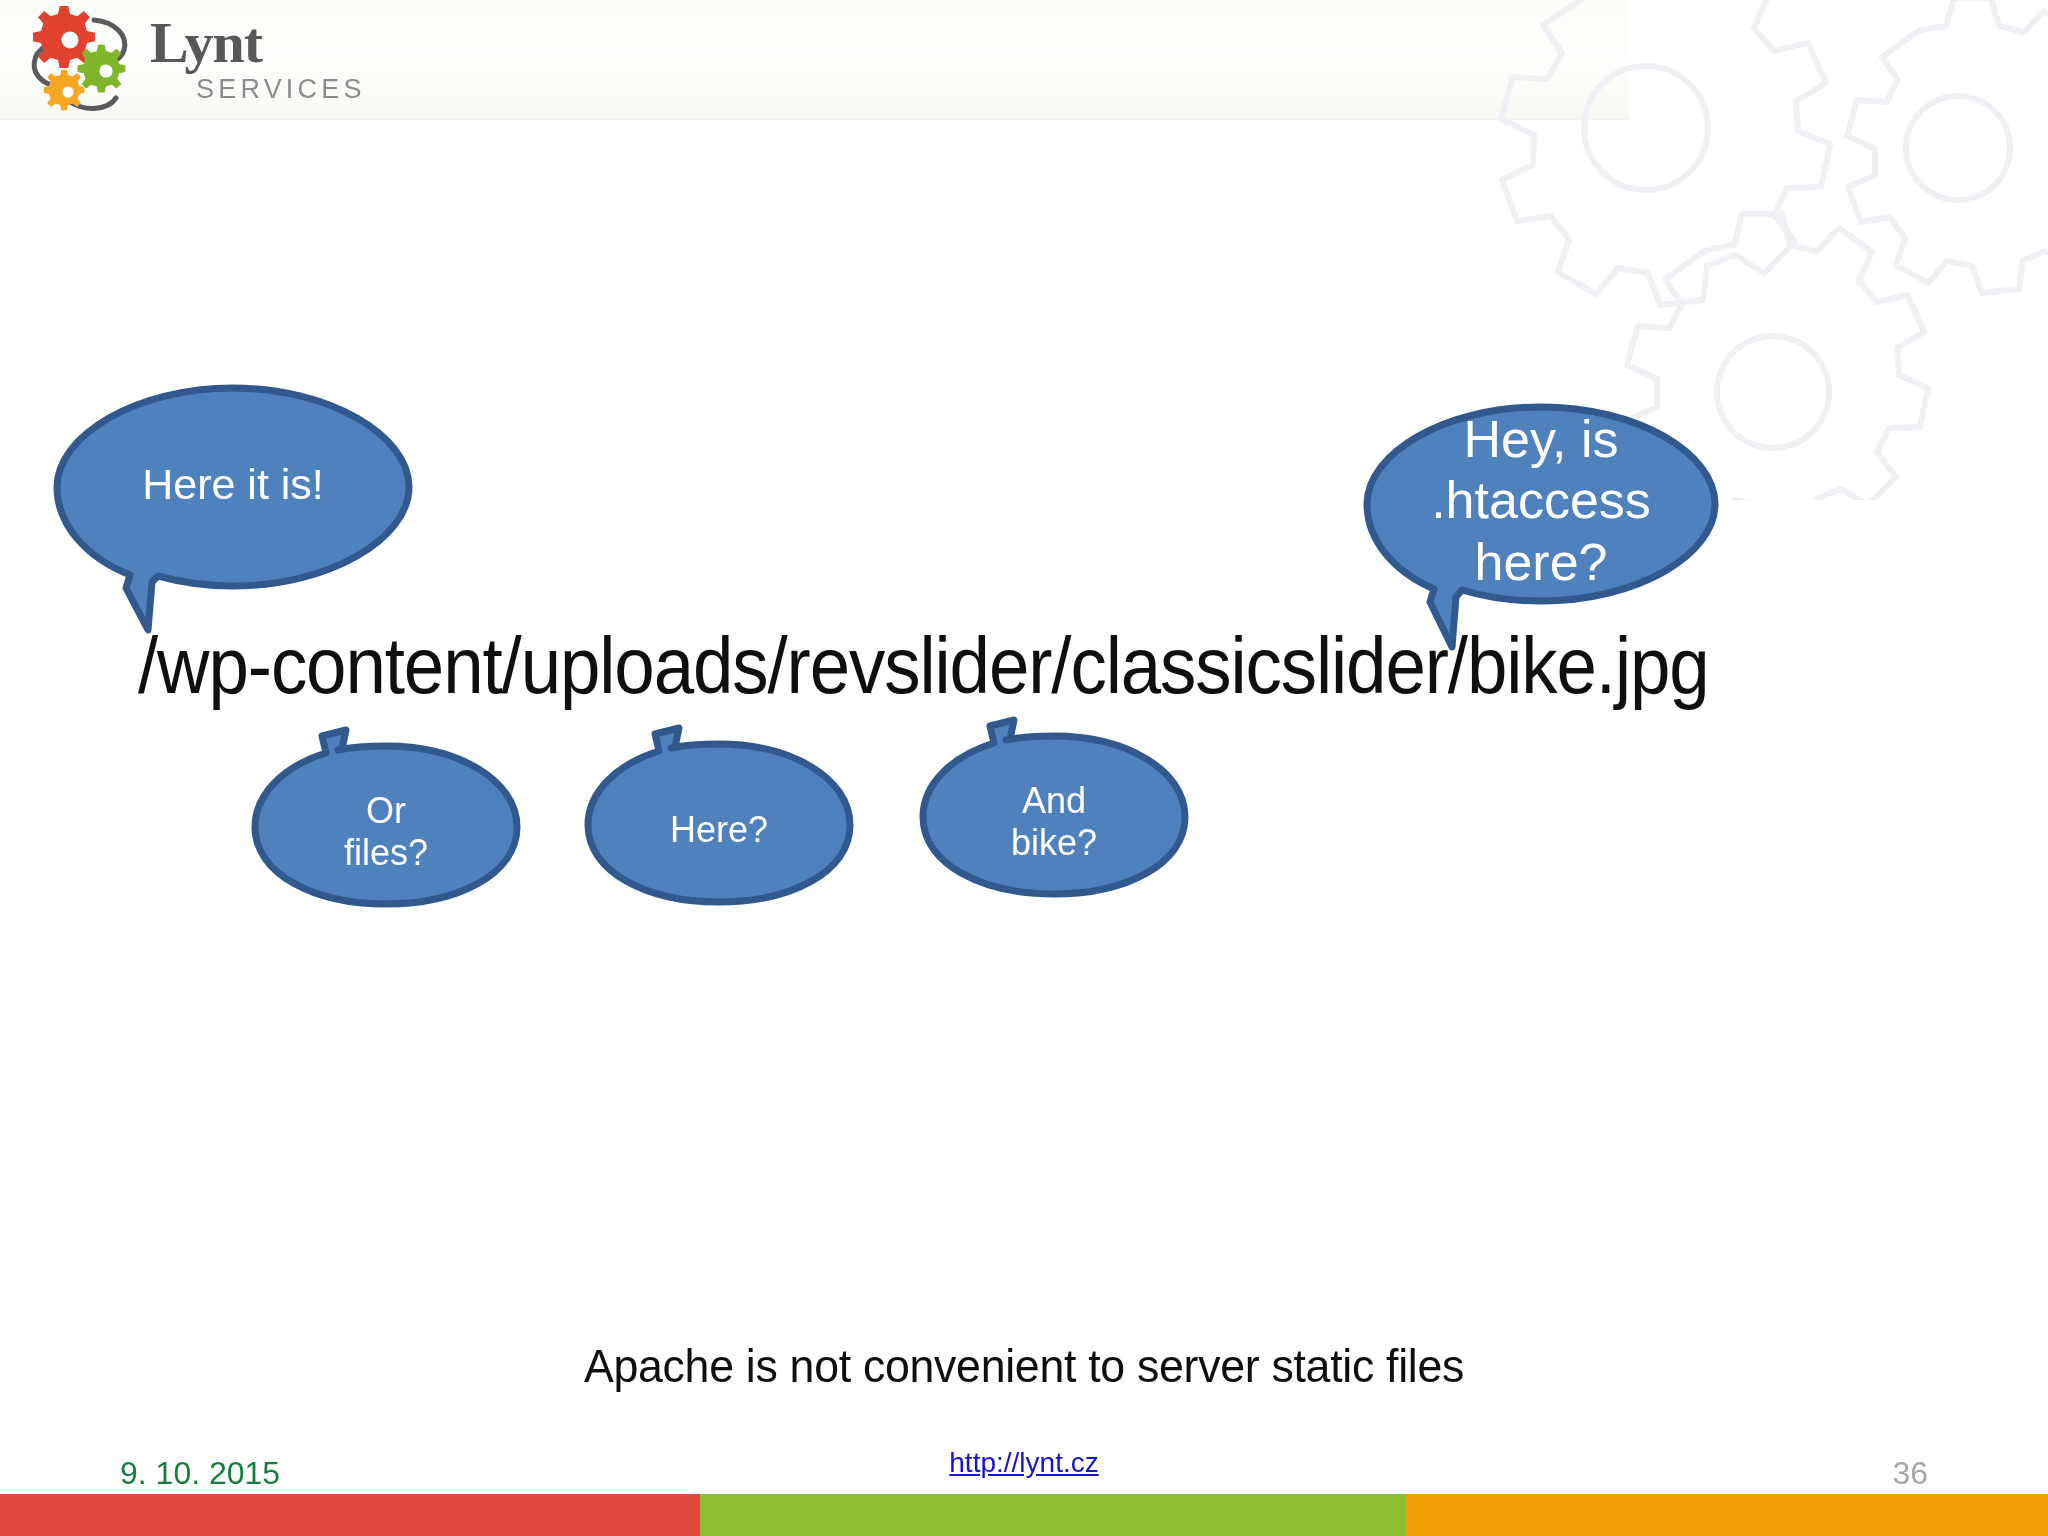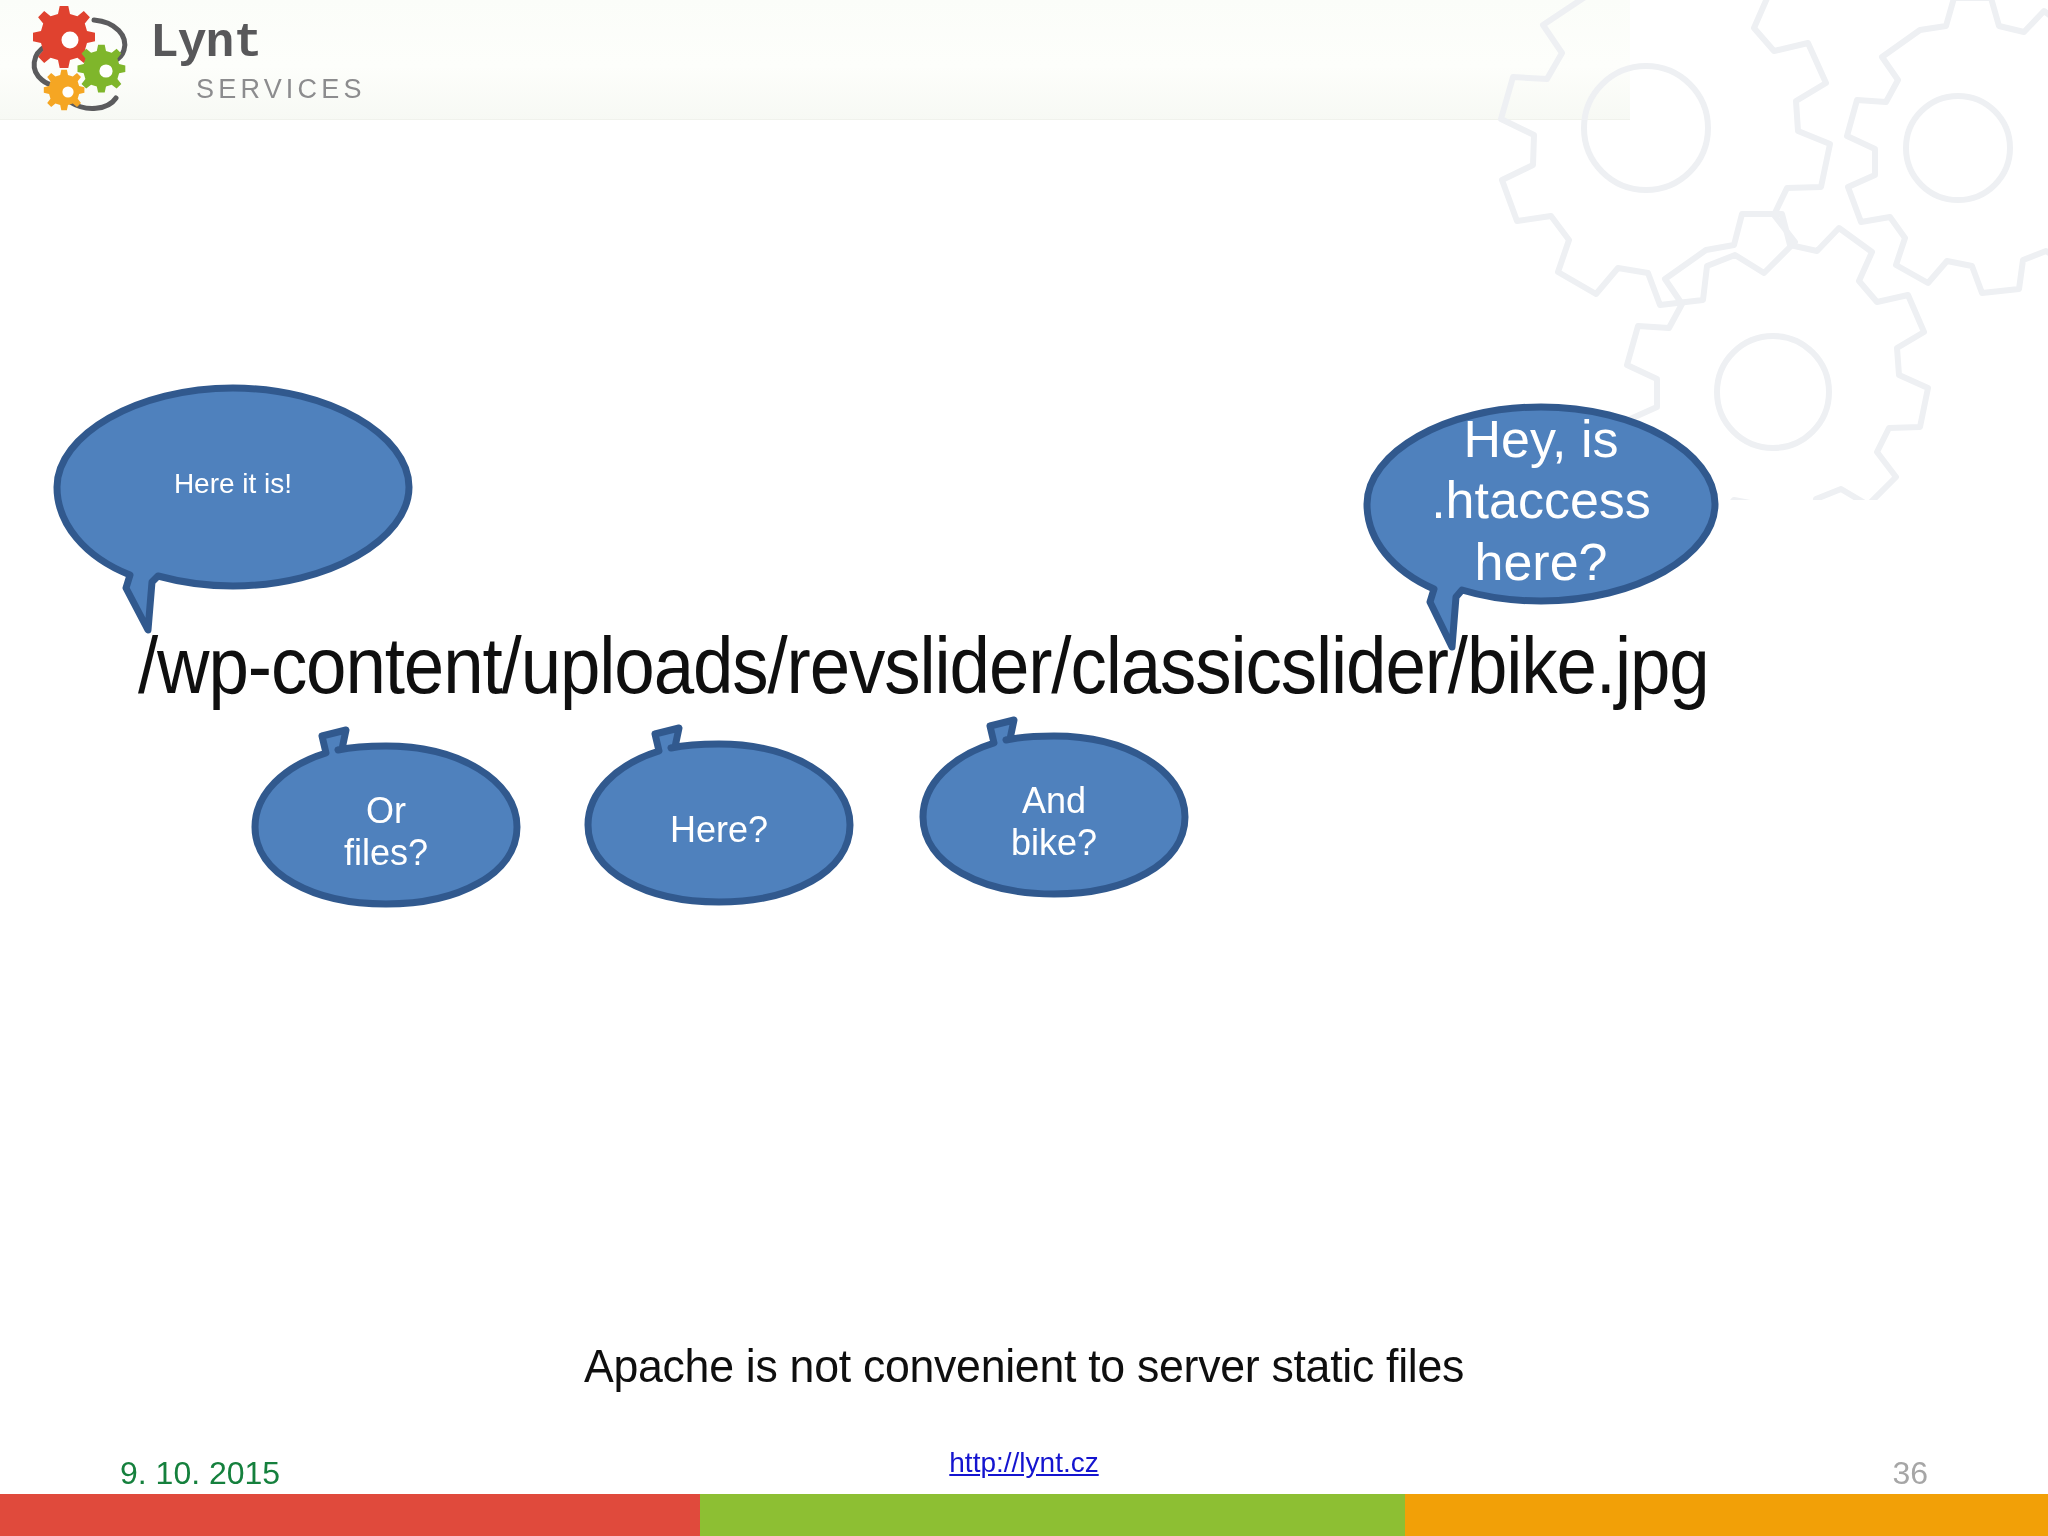--- a/index.html
+++ b/index.html
@@ -63,23 +63,23 @@
     height: 112px;
   }
   .logo-text {
     position: absolute;
     left: 126px;
     top: 6px;
     width: 220px;
     height: 100px;
   }
   .logo-word {
-    font-family: Liberation Mono, monospace;
+    font-family: Liberation Serif, serif;
     font-weight: bold;
-    font-size: 48px;
+    font-size: 58px;
     color: #58585a;
     line-height: 62px;
     letter-spacing: -1px;
   }
   .logo-sub {
     font-family: "Liberation Sans", sans-serif;
     font-size: 27px;
     color: #8c8c8e;
     letter-spacing: 4.2px;
     margin-top: 0;
@@ -118,21 +118,21 @@
     justify-content: center;
     color: #ffffff;
     font-family: "Liberation Sans", sans-serif;
     text-align: center;
     line-height: 1.18;
     white-space: pre-line;
     pointer-events: none;
   }
 
   #bubble-here-it-is { left: 52px; top: 383px; width: 362px; height: 252px; }
-  #bubble-here-it-is .bubble-label { height: 202px; font-size: 28px; }
+  #bubble-here-it-is .bubble-label { height: 202px; font-size: 43px; }
 
   #bubble-htaccess { left: 1362px; top: 402px; width: 358px; height: 250px; }
   #bubble-htaccess .bubble-label { height: 198px; font-size: 52px; }
 
   #bubble-or-here { left: 250px; top: 728px; width: 272px; height: 180px; }
   #bubble-or-here .bubble-label { top: 30px; height: 148px; font-size: 36px; }
 
   #bubble-here { left: 583px; top: 726px; width: 272px; height: 180px; }
   #bubble-here .bubble-label { top: 30px; height: 148px; font-size: 36px; }
 

